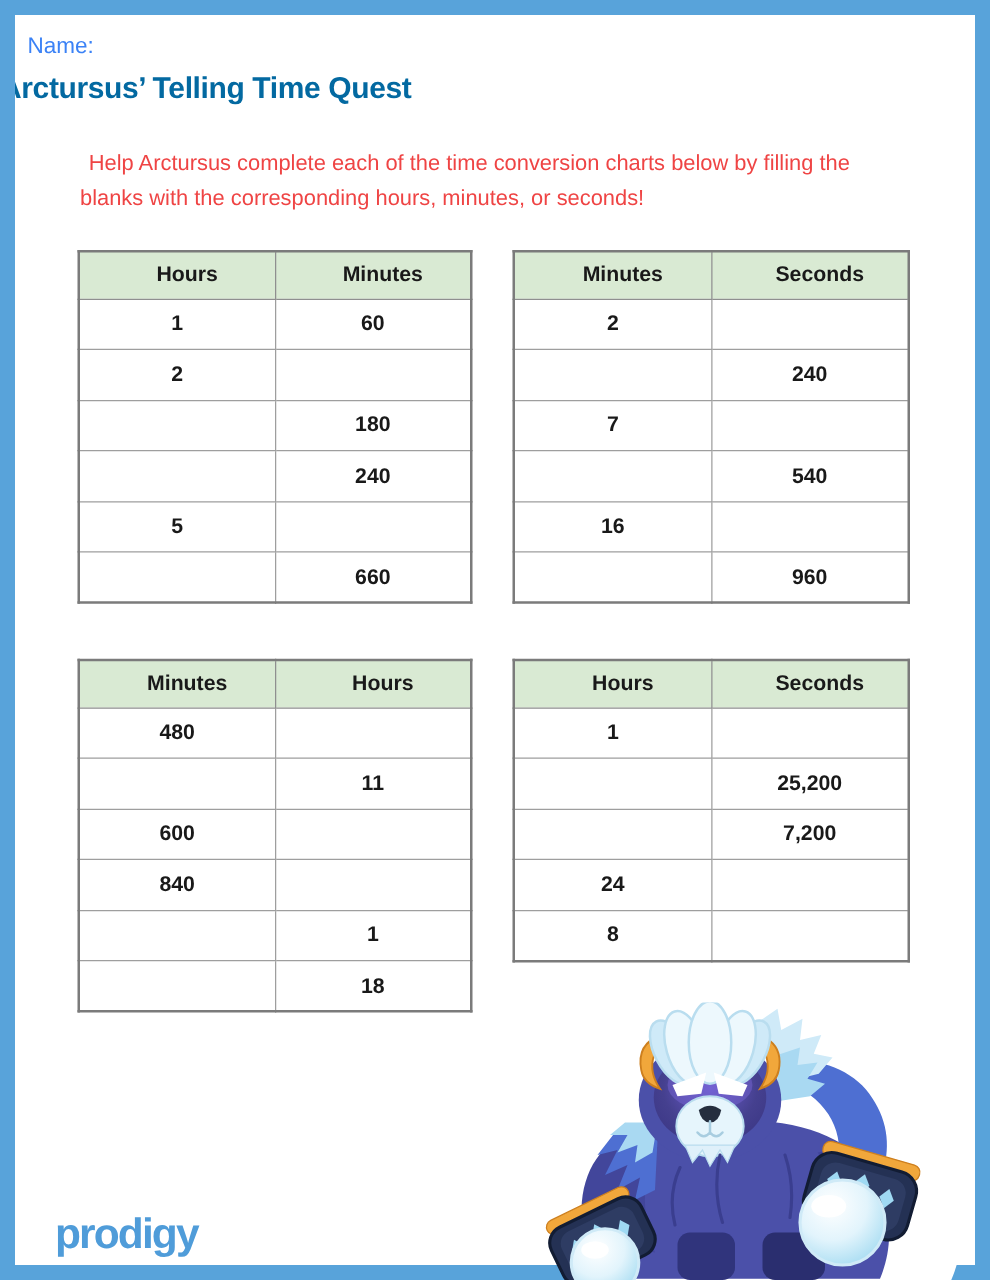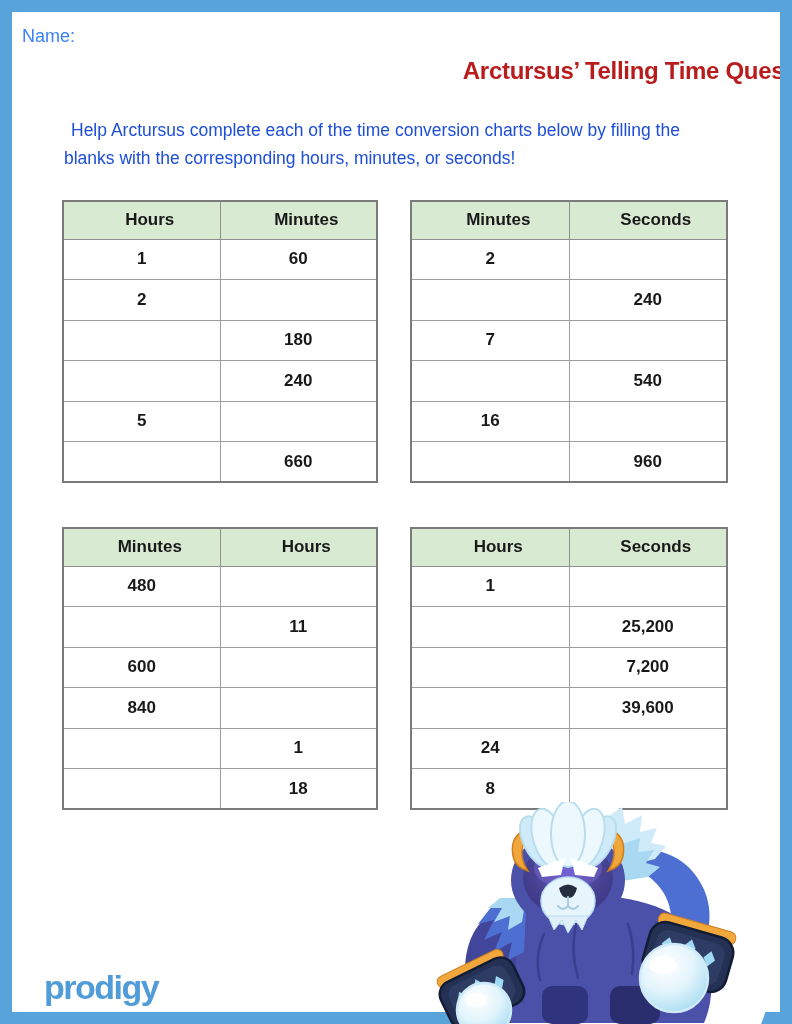--- a/index.html
+++ b/index.html
@@ -22,26 +22,26 @@
     position:absolute;inset:0;
     border:12px solid var(--frame-blue);
     z-index:4;pointer-events:none;
   }
   .name-label{
     position:absolute;left:22px;top:26px;
     font-size:18px;color:#3b82f6;
   }
   .page-title{
     position:absolute;left:0;top:57px;width:100%;
-    text-align:right;
-    font-size:24px;font-weight:bold;letter-spacing:-0.3px;color:#b91c1c;
+    text-align:left;
+    font-size:24px;font-weight:bold;letter-spacing:-0.3px;color:#0369a1;
   }
   .instructions{
     position:absolute;left:64px;top:117px;width:672px;
-    font-size:17.5px;line-height:27.5px;color:#1d4ed8;
+    font-size:17.5px;line-height:27.5px;color:#ef4444;
   }
   .instructions .l1{display:block;text-indent:7px;}
   .instructions .l2{display:block;}
   .tbl{position:absolute;z-index:1;}
   .tbl-0{left:62px;top:200px;width:316px;}
   .tbl-1{left:410px;top:200px;width:318px;}
   .tbl-2{left:62px;top:527px;width:316px;}
   .tbl-3{left:410px;top:527px;width:318px;}
   .tbl table{
     width:100%;border-collapse:collapse;
@@ -207,24 +207,20 @@
           <td>1</td>
           <td></td>
         </tr>
         <tr>
           <td></td>
           <td>25,200</td>
         </tr>
         <tr>
           <td></td>
           <td>7,200</td>
-        </tr>
-        <tr>
-          <td></td>
-          <td>39,600</td>
         </tr>
         <tr>
           <td>24</td>
           <td></td>
         </tr>
         <tr>
           <td>8</td>
           <td></td>
         </tr>
       </tbody>

